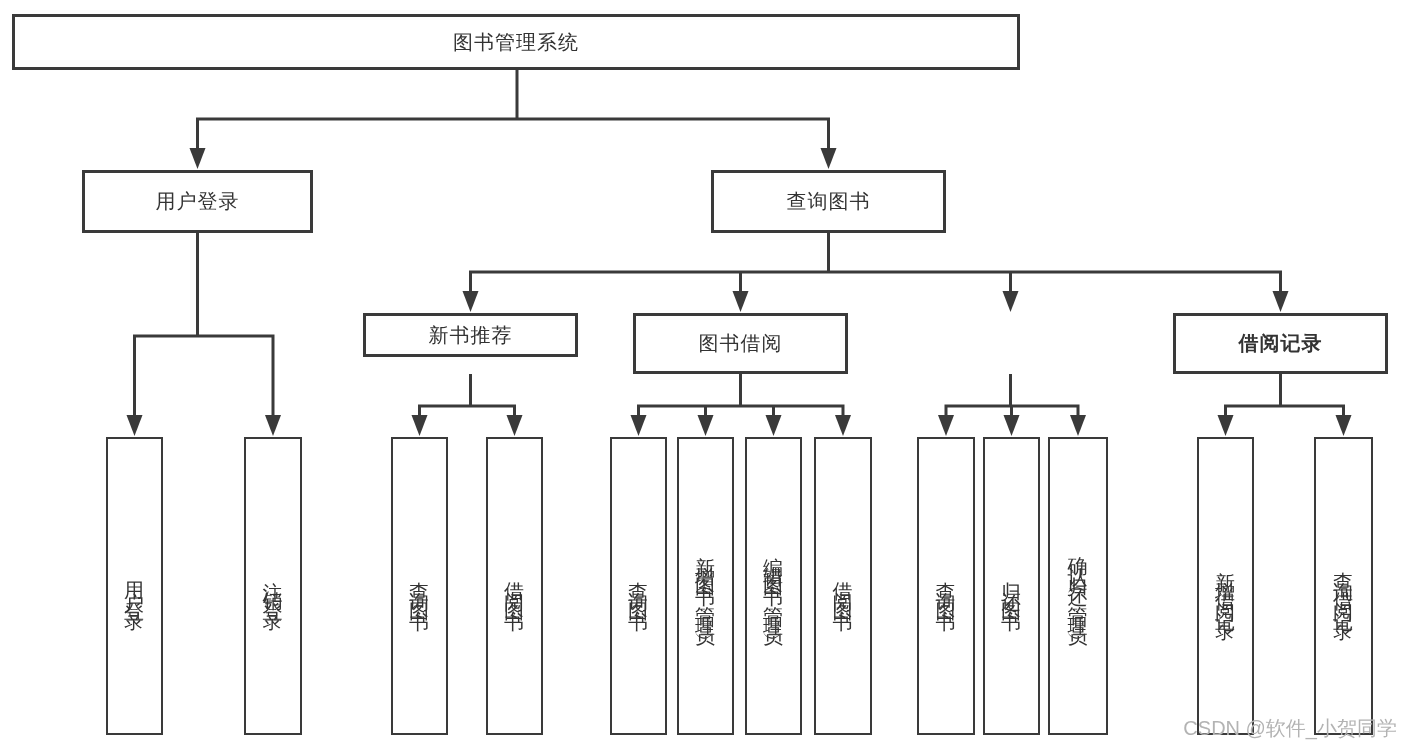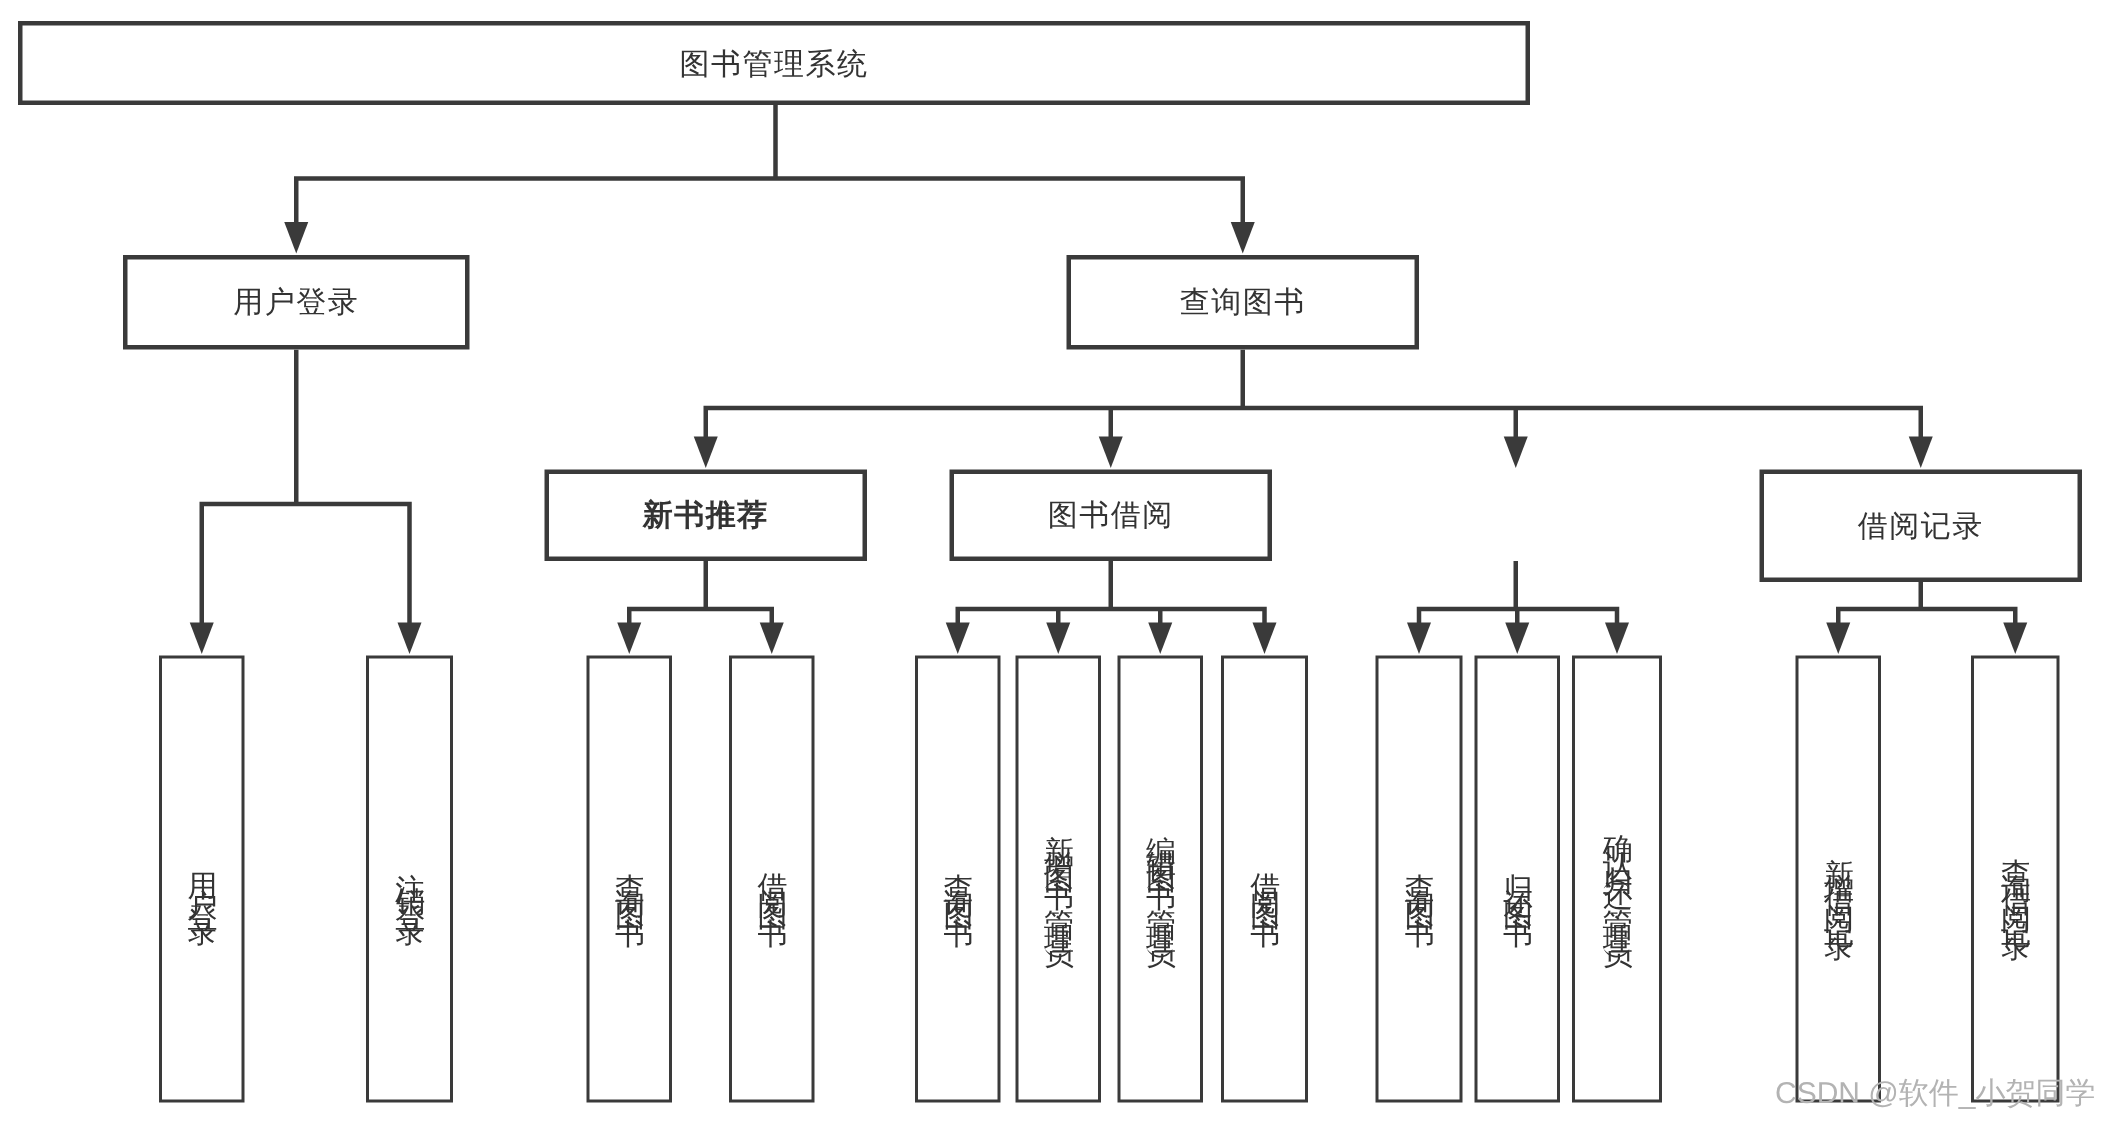--- a/index.html
+++ b/index.html
@@ -136,27 +136,27 @@
     <span class="label">图书管理系统</span>
   </div>
 
   <div class="hbox" style="left:82px; top:170px; width:231px; height:63px;">
     <span class="label">用户登录</span>
   </div>
   <div class="hbox" style="left:711px; top:170px; width:235px; height:63px;">
     <span class="label">查询图书</span>
   </div>
 
-  <div class="hbox" style="left:363px; top:313px; width:215px; height:61px;font-weight:bold;">
+  <div class="hbox" style="left:363px; top:313px; width:215px; height:44px;">
     <span class="label">新书推荐</span>
   </div>
   <div class="hbox" style="left:633px; top:313px; width:215px; height:61px;text-align:center;">
     <span class="label">图书借阅</span>
   </div>
-  <div class="hbox" style="left:1173px; top:313px; width:215px; height:75px;">
+  <div class="hbox" style="left:1173px; top:313px; width:215px; height:61px;font-weight:bold;">
     <span class="label">借阅记录</span>
   </div>
 
   <div class="vbox" style="left:106px; top:437px; width:57px; height:298px;">
     <span class="vlabel">用户登录</span>
   </div>
   <div class="vbox" style="left:244px; top:437px; width:58px; height:298px;">
     <span class="vlabel">注销登录</span>
   </div>
 

